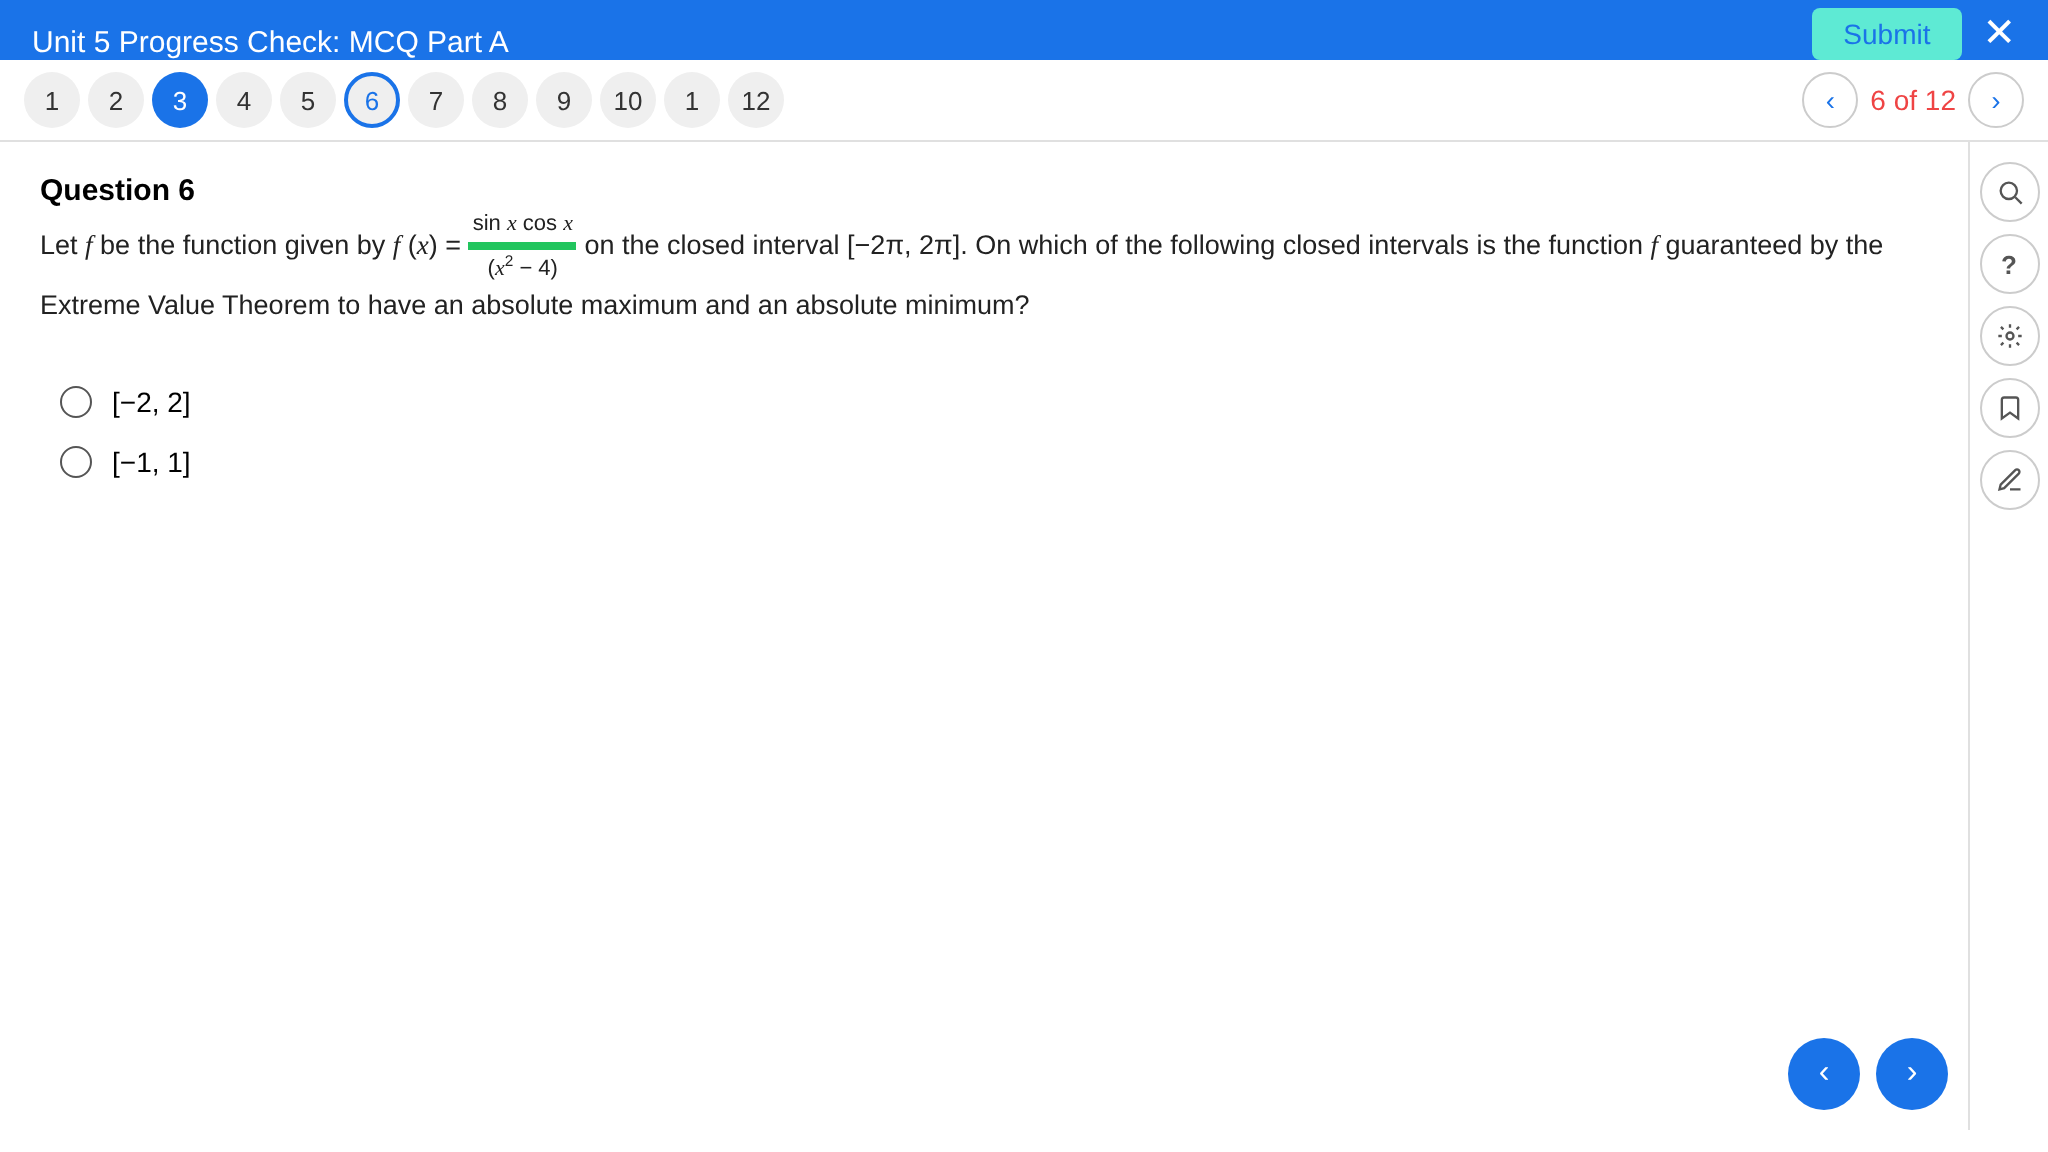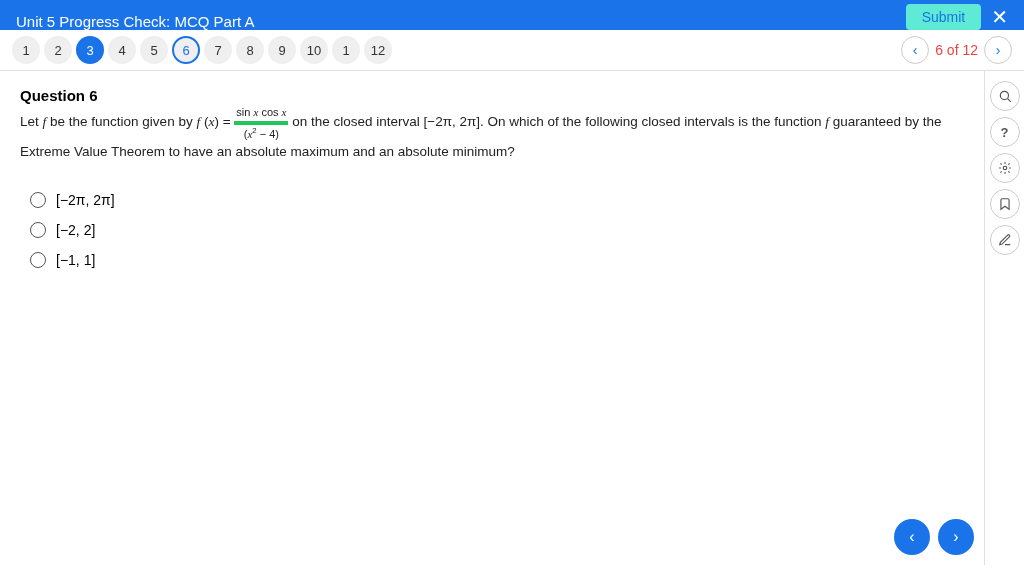--- a/index.html
+++ b/index.html
@@ -259,24 +259,20 @@
       <span class="frac">
         <span class="num">sin <span class="math">x</span> cos <span class="math">x</span></span>
         <span class="den">(<span class="math">x</span><sup>2</sup> − 4)</span>
       </span>
       <span> on the closed interval [−2π, 2π]. On which of the following closed intervals is the function <span class="math">f</span> guaranteed by the Extreme Value Theorem to have an absolute maximum and an absolute minimum?</span>
     </div>
 
     <div class="answer-options">
       <div class="option">
         <span class="option-radio"></span>
-        <span>[−2π, 2π]</span>
-      </div>
-      <div class="option">
-        <span class="option-radio"></span>
         <span>[−2, 2]</span>
       </div>
       <div class="option">
         <span class="option-radio"></span>
         <span>[−1, 1]</span>
       </div>
     </div>
   </div>
 
   <div class="right-sidebar">

